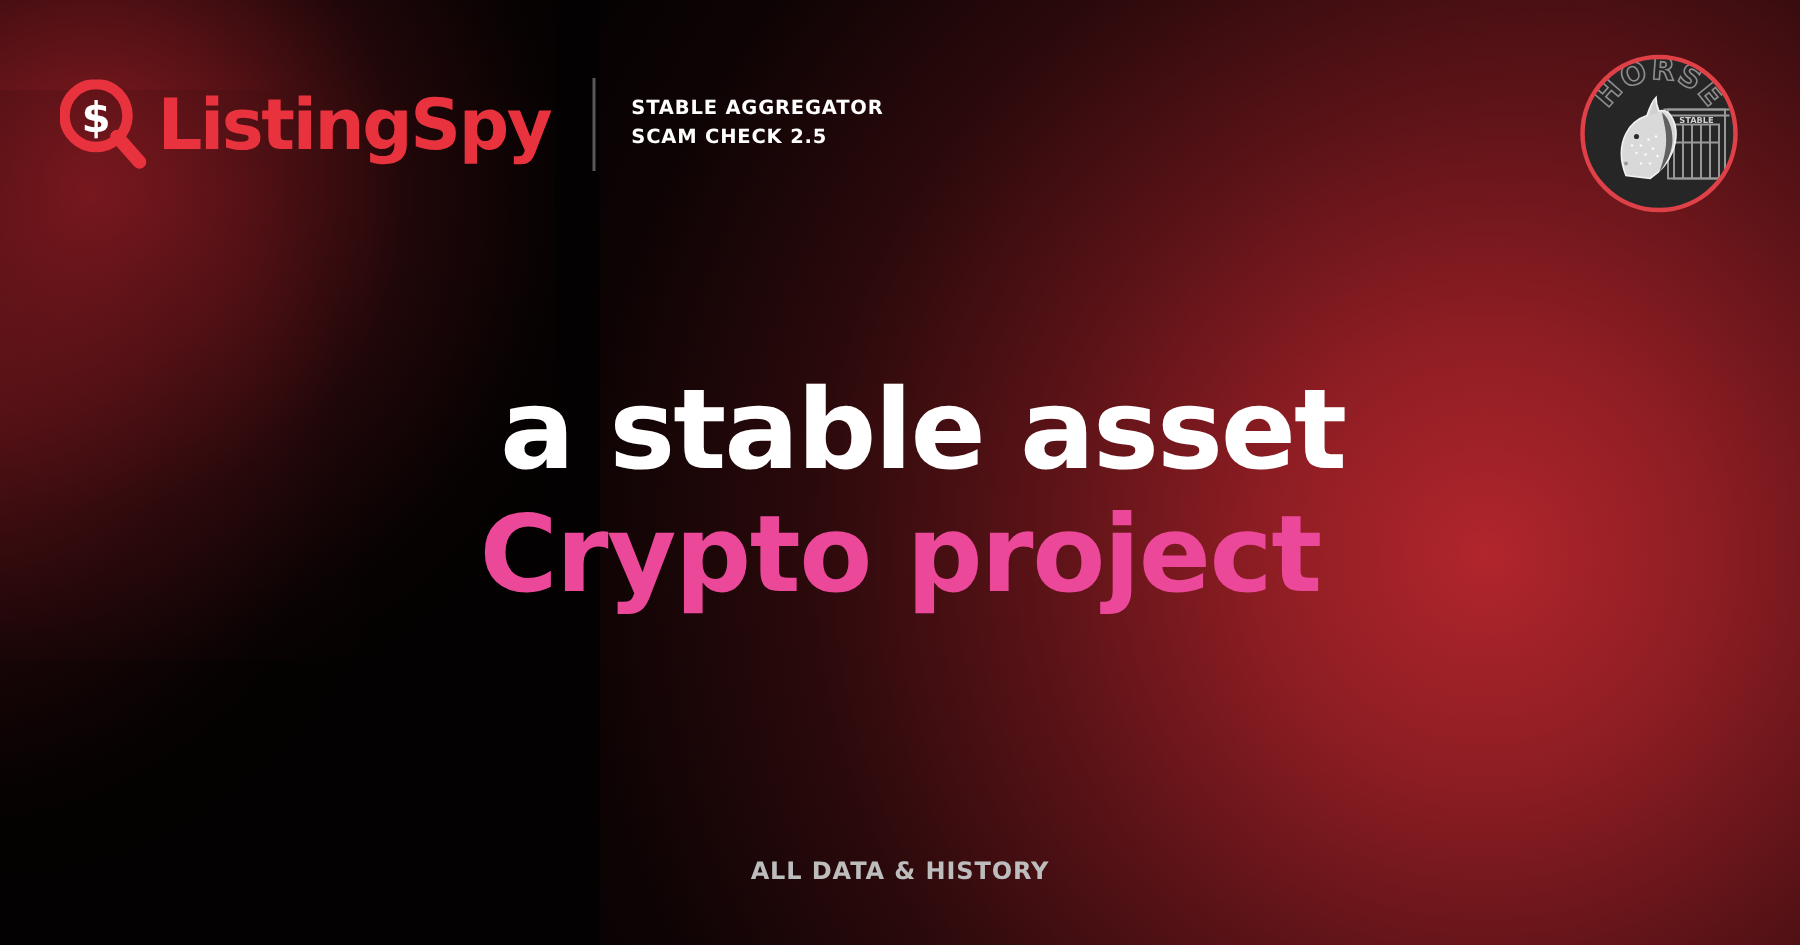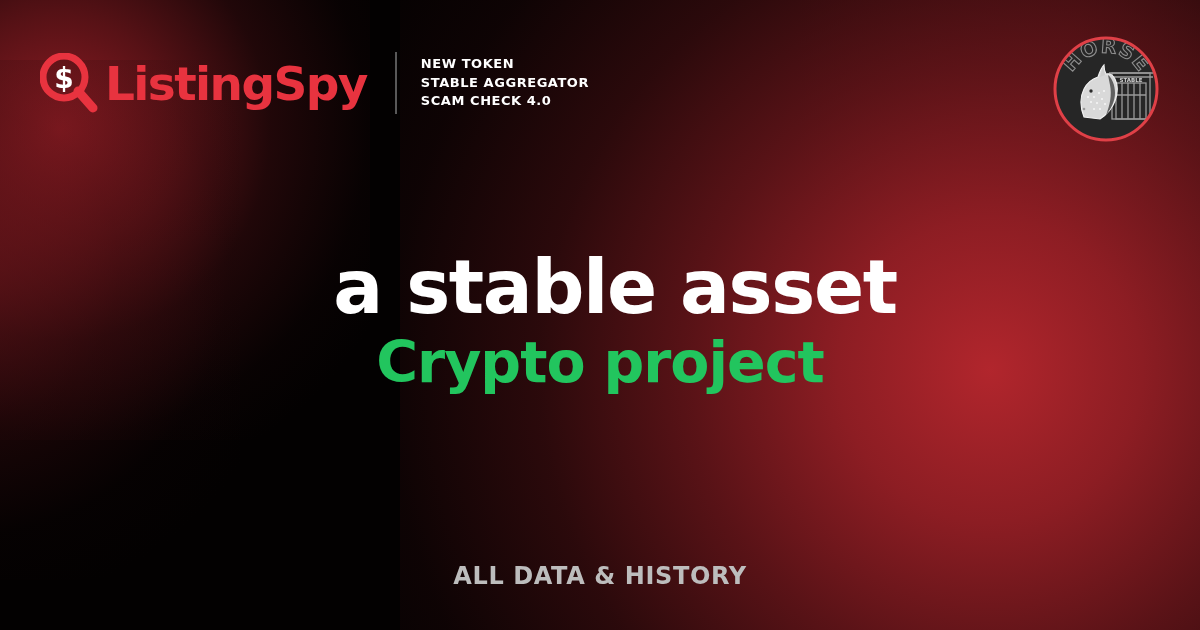--- a/index.html
+++ b/index.html
@@ -109,34 +109,34 @@
   }
   .title-main {
     color:#ffffff;
     font-size:74px;
     font-weight:bold;
     letter-spacing:-1.4px;
     line-height:1.06;
     margin-left:30px;
   }
   .title-sub {
-    color:#22c55e;
-    font-size:57px;
+    color:#ec4899;
+    font-size:71px;
     font-weight:bold;
     letter-spacing:-1px;
     line-height:1.08;
     margin-top:6px;
   }
 
   
   .footer {
     position:absolute; left:0; right:0; bottom:40px;
     text-align:center;
     color:#BDBDBD;
-    font-size:24px;
+    font-size:16px;
     font-weight:bold;
     letter-spacing:0.6px;
   }
 </style>
 </head>
 <body>
 
 <div class="stage">
 
   <div class="glow glow-left"></div>
@@ -151,23 +151,22 @@
         <circle cx="24" cy="24" r="21" fill="none" stroke="#E8333F" stroke-width="7"></circle>
         <line x1="38" y1="38" x2="53" y2="55" stroke="#E8333F" stroke-width="9" stroke-linecap="round"></line>
         <text x="24" y="35" text-anchor="middle" font-family="'DejaVu Sans', sans-serif" font-size="28" font-weight="bold" fill="#ffffff">$</text>
       </svg>
       <div class="logo-word">ListingSpy</div>
     </div>
 
     <div class="divider"></div>
 
     <div class="tagline">
-      <div>NEW TOKEN</div>
       <div>STABLE AGGREGATOR</div>
-      <div>SCAM CHECK 4.0</div>
+      <div>SCAM CHECK 2.5</div>
     </div>
   </div>
 
   <div class="badge">
     <svg viewBox="0 0 112 112">
       <defs>
         <clipPath id="badgeClip">
             <circle cx="56" cy="56" r="50"></circle>
           </clipPath>
         <path id="arcPath" d="M 18 58 A 38 38 0 0 1 94 58"></path>

